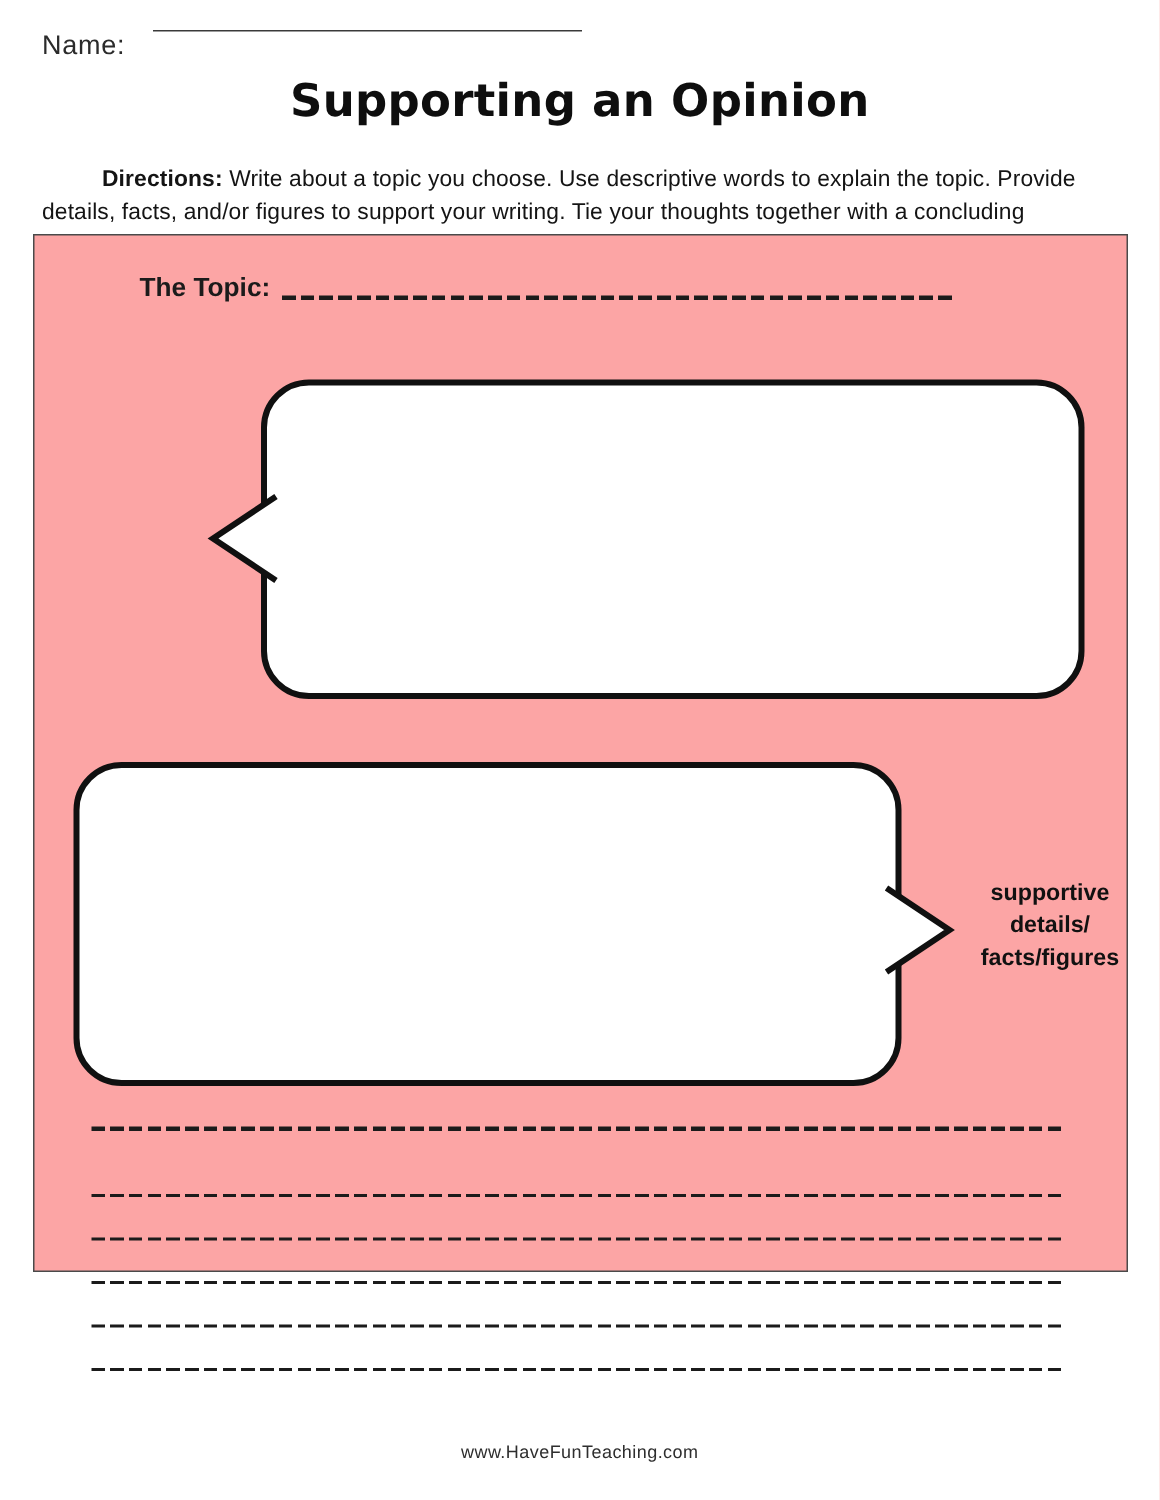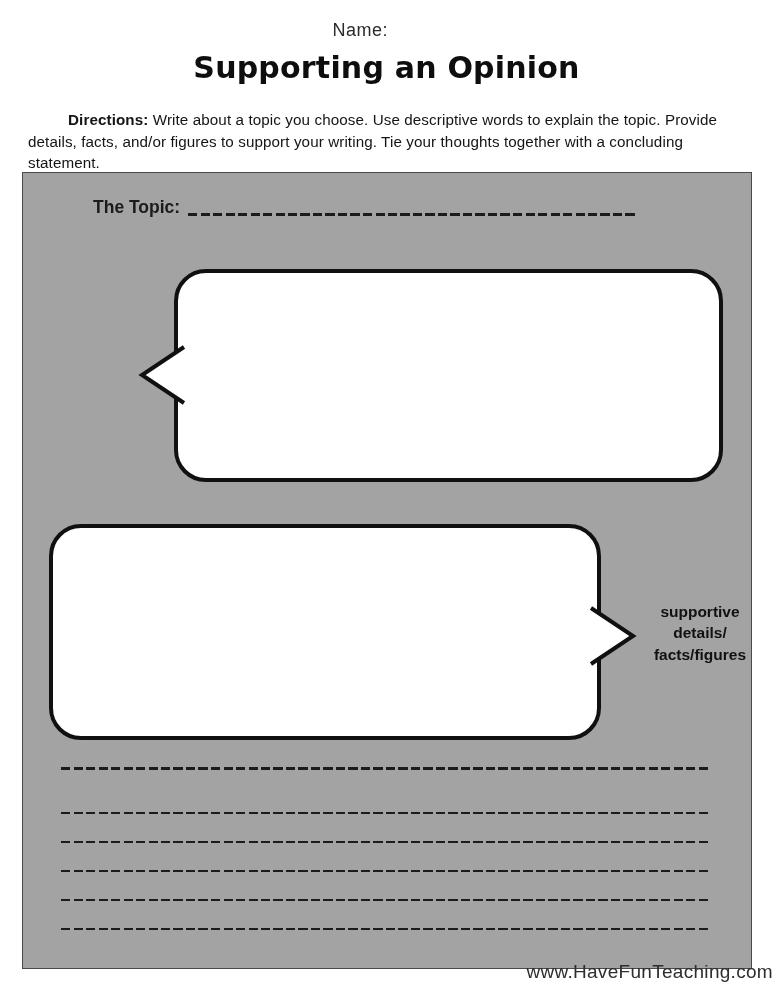--- a/index.html
+++ b/index.html
@@ -8,23 +8,22 @@
     width: 773px; height: 1000px;
     position: relative;
     font-family: "Liberation Sans", sans-serif;
     color: #1b1b1b;
     overflow: hidden;
   }
 
   
   .name-row {
     position: absolute; left: 28px; top: 20px;
-    display: flex; align-items: flex-end; gap: 18px;
+    display: flex; gap: 18px;
     width: 360px;
-    flex-direction: column;
   }
   .name-label { font-size: 18px; font-weight: 400; color: #2b2b2b; letter-spacing: .5px; }
   .name-line { flex: 1; height: 0; border-bottom: 1.6px solid #3a3a3a; margin-bottom: 2px; }
 
   .page-title {
     position: absolute; left: 0; top: 50px; width: 773px;
     text-align: center;
     font-family: "DejaVu Sans", "Liberation Sans", sans-serif;
     font-size: 30px; font-weight: 800; color: #0e0e0e;
     letter-spacing: .2px;
@@ -33,24 +32,23 @@
   .directions {
     position: absolute; left: 28px; top: 109px; width: 722px;
     font-size: 15.2px; line-height: 1.42; color: #141414;
     letter-spacing: .1px;
   }
   .directions b { font-weight: 700; margin-left: 40px; }
 
   
   .worksheet {
     position: absolute; left: 22px; top: 156px;
-    width: 730px; height: 797px;
+    width: 730px; height: 692px;
     border: 1.6px solid #4a4a4a;
-    background: #a3a3a3;
-    margin-top: 16px;
+    background: #fca5a5;
   }
 
   .topic-row {
     position: absolute; left: 70px; top: 24px;
     display: flex; align-items: flex-end; gap: 8px;
     width: 545px;
   }
   .topic-label { font-size: 17.5px; font-weight: 700; white-space: nowrap; }
   .dash-line {
     height: 2.6px; align-self: flex-end; margin-bottom: 2px;
@@ -91,21 +89,21 @@
 
   .writing-lines { position: absolute; left: 38px; top: 612px; width: 648px; }
   .writing-line {
     height: 2.6px; margin-top: 26.5px;
     background: repeating-linear-gradient(to right, #1b1b1b 0 9px, rgba(0,0,0,0) 9px 12.5px);
   }
 
   
   .footer {
     position: absolute; left: 0; top: 961px; width: 773px;
-    text-align: right; font-size: 19px; color: #2e2e2e; letter-spacing: .3px;
+    text-align: center; font-size: 12px; color: #2e2e2e; letter-spacing: .3px;
   }
 </style>
 </head>
 <body>
 
 <div class="name-row">
   <span class="name-label">Name:</span>
   <span class="name-line"></span>
 </div>
 

